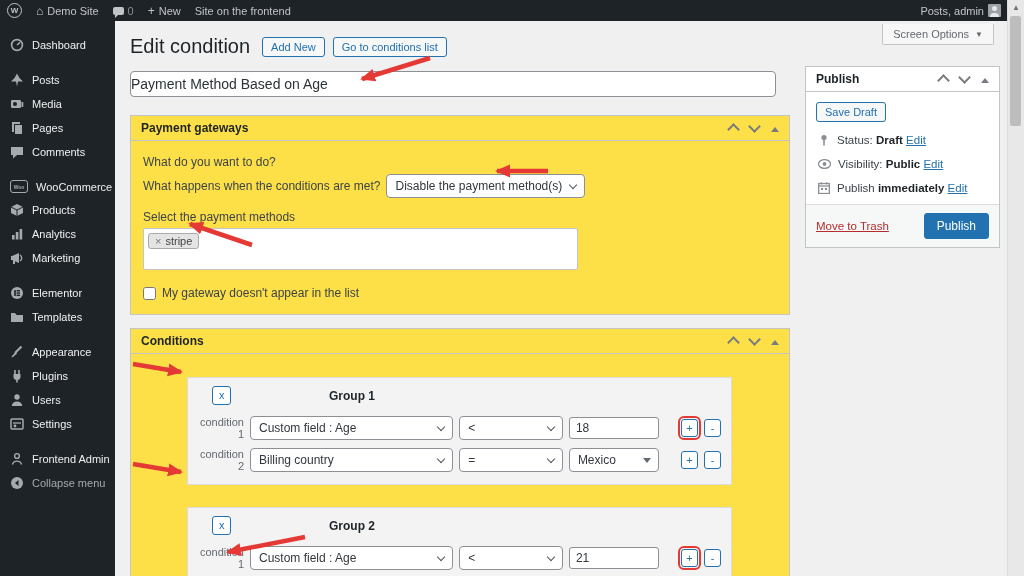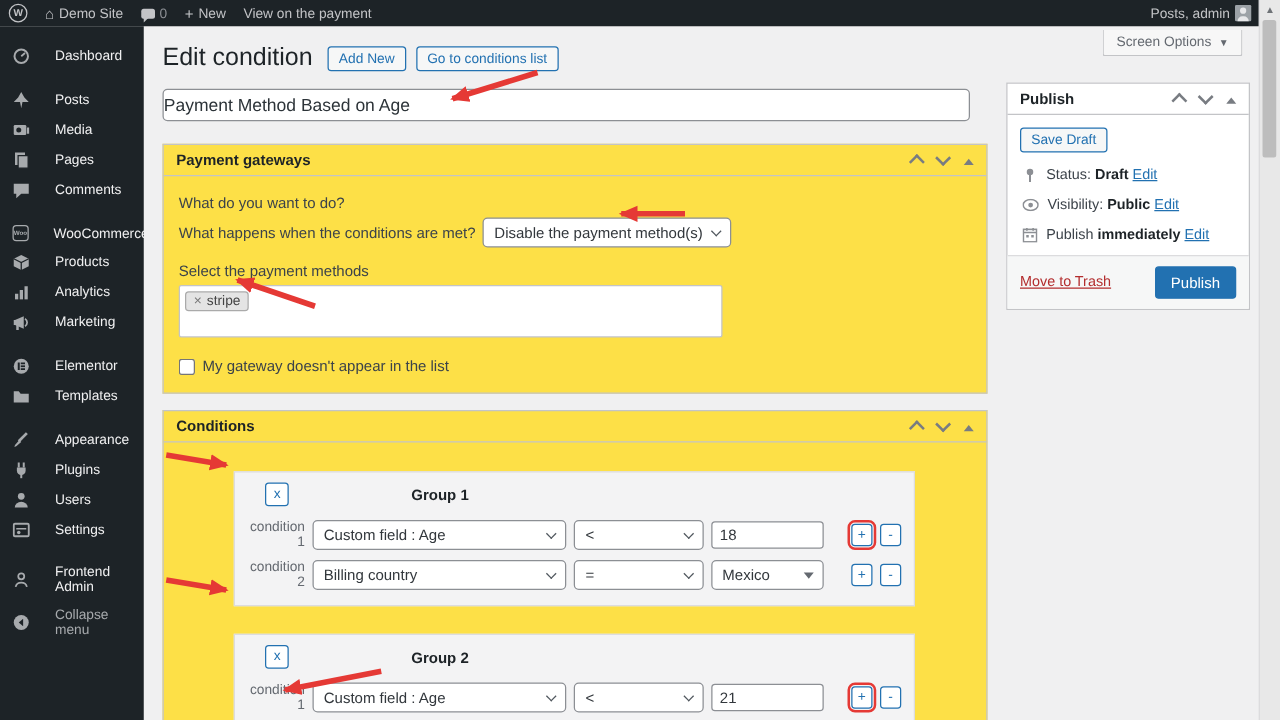--- a/index.html
+++ b/index.html
@@ -23,21 +23,21 @@
   .bubble::after{content:"";position:absolute;left:2px;bottom:-3px;border:3px solid transparent;border-top-color:#c3c4c7;border-left-color:#c3c4c7;width:0;height:0;}
   .avatar{width:13px;height:13px;background:#9ca2a7;display:inline-block;position:relative;overflow:hidden;border-radius:1px;}
   .avatar::before{content:"";position:absolute;top:2px;left:4px;width:5px;height:5px;border-radius:50%;background:#e7e8ea;}
   .avatar::after{content:"";position:absolute;bottom:-1px;left:2px;width:9px;height:5px;border-radius:4px 4px 0 0;background:#e7e8ea;}
   
   .scrollbar{position:absolute;top:0;right:0;width:16px;height:576px;background:#e8e8e8;border-left:1px solid #dcdcde;z-index:40;}
   .scrollbar .arr{width:100%;height:14px;display:flex;align-items:center;justify-content:center;color:#6f7377;font-size:8px;}
   .scrollbar .thumb{position:absolute;top:16px;left:2px;width:11px;height:110px;background:#bdbdbd;border-radius:2px;}
   
   .sidebar{position:absolute;top:21px;left:0;width:115px;height:555px;background:#1d2327;color:#f0f0f1;z-index:20;}
-  .sb-item{display:flex;align-items:center;gap:20px;padding:5px 0 5px 10px;font-size:11px;cursor:pointer;}
+  .sb-item{display:flex;align-items:center;gap:8px;padding:5px 0 5px 10px;font-size:11px;cursor:pointer;}
   .sb-item.gap{margin-top:11px;}
   .sb-item svg{flex:0 0 auto;}
   .sb-item .sbicon{width:14px;height:14px;display:inline-flex;}
   .sb-item.dim{color:#a7aaad;}
   .woo-badge{width:16px;height:11px;border:1px solid #a7aaad;border-radius:3px;color:#a7aaad;font-size:5px;display:inline-flex;align-items:center;justify-content:center;font-weight:bold;}
   
   .main{position:absolute;top:21px;left:115px;width:893px;height:391px;background:#f0f0f1;}
   .screen-options{position:absolute;top:3px;right:14px;background:#f7f7f7;border:1px solid #c3c4c7;border-top:none;
     color:#646970;font-size:11px;padding:4px 10px;border-radius:0 0 2px 2px;display:flex;gap:6px;align-items:center;cursor:pointer;}
   .content{padding:14px 0 0 15px;display:flex;}
@@ -116,21 +116,21 @@
   </span>
   <span class="abitem">
     <span class="bubble"></span>
     <span style="color:#8c8f94">0</span>
   </span>
   <span class="abitem">
     <span class="plusicon">+</span>
     <span>New</span>
   </span>
   <span class="abitem">
-    <span>View on the payment</span>
+    <span>Site on the frontend</span>
   </span>
   <span class="spacer"></span>
   <span class="abitem">
     <span>Posts, admin</span>
     <span class="avatar"></span>
   </span>
 </div>
 
 <div class="scrollbar">
   <div class="arr">▲</div>

